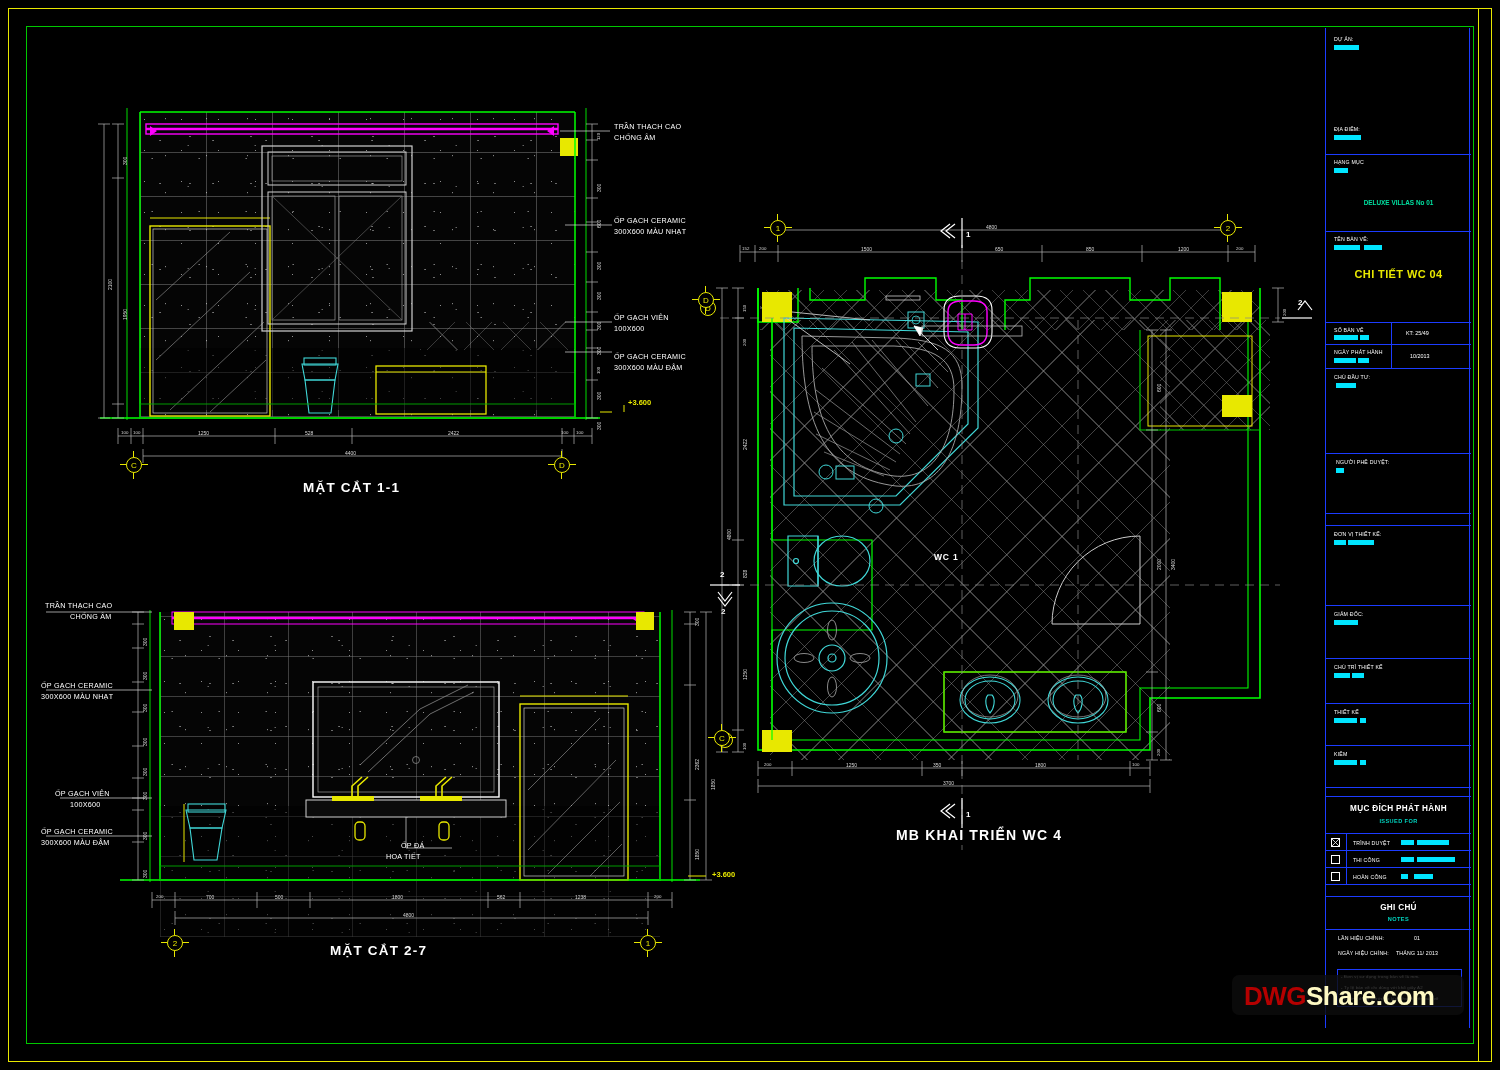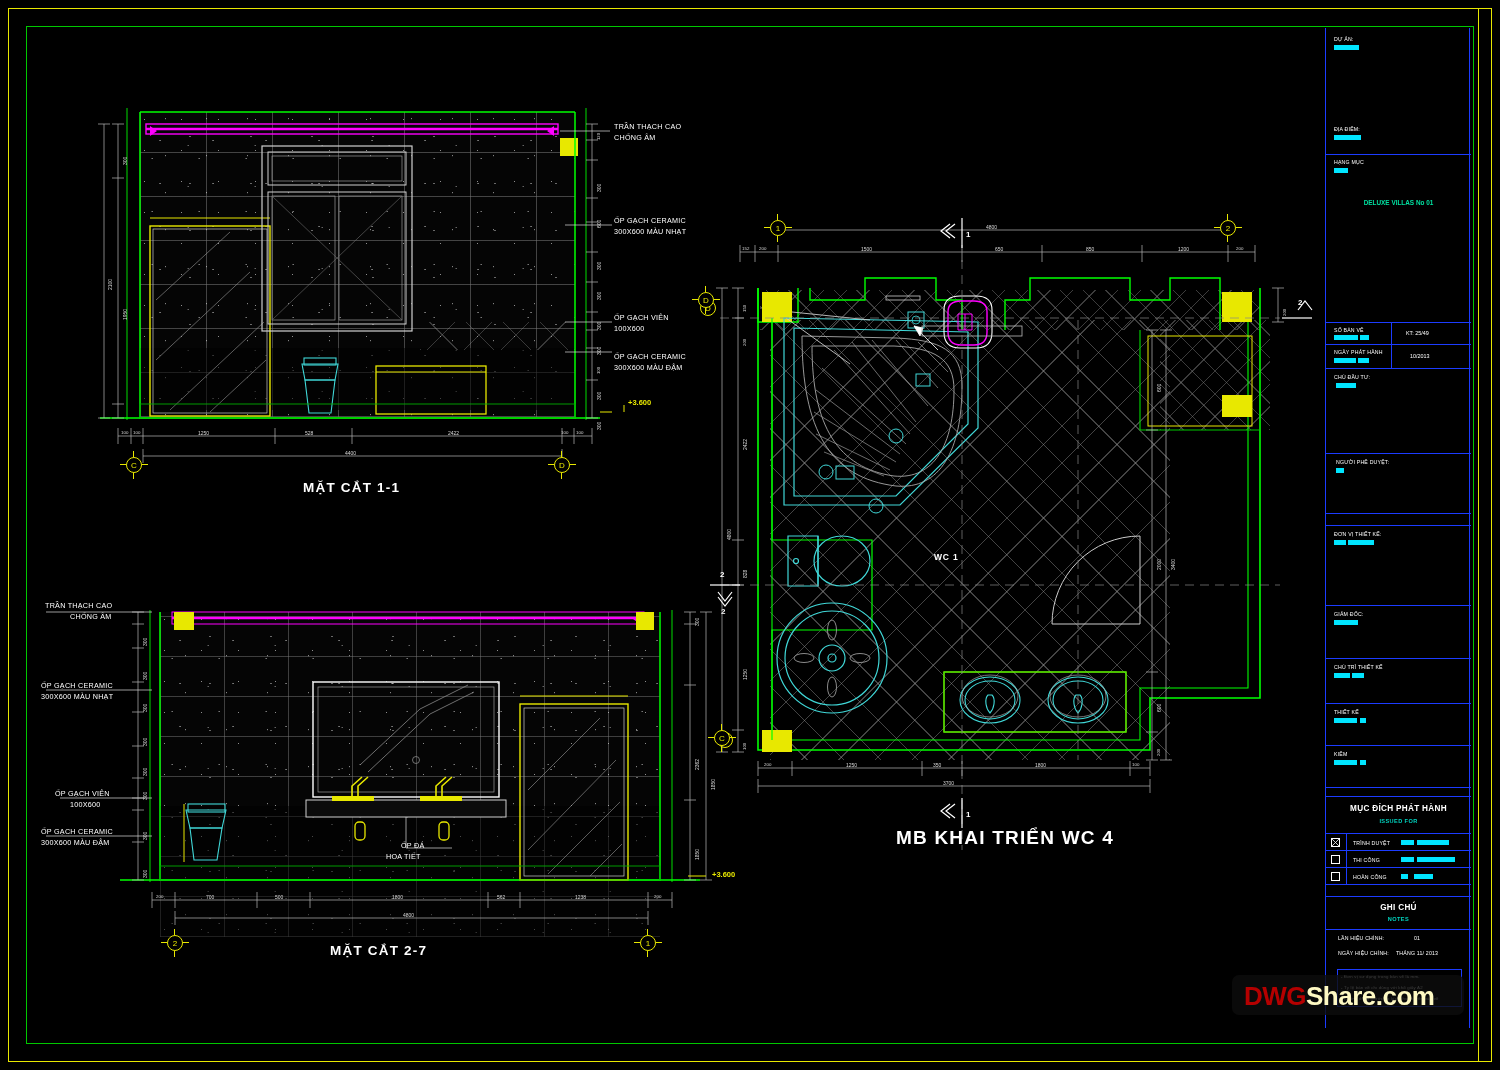--- a/index.html
+++ b/index.html
@@ -672,41 +672,47 @@
       <div class="bub-tick" style="left:7px;top:16px;width:1px;height:6px;"></div>
     </div>
     <div class="ab" style="left:14px;top:530px;">
       <div class="bub" style="left:0;top:0;">C</div>
       <div class="bub-tick" style="left:-6px;top:7px;width:6px;height:1px;"></div>
       <div class="bub-tick" style="left:16px;top:7px;width:6px;height:1px;"></div>
       <div class="bub-tick" style="left:7px;top:-6px;width:1px;height:6px;"></div>
       <div class="bub-tick" style="left:7px;top:16px;width:1px;height:6px;"></div>
     </div>
 
-    <div class="secttl" style="left:155px;top:627px;font-size:19px;padding-left:41px;">MB KHAI TRIỂN WC 4</div>
+    <div class="secttl" style="left:155px;top:627px;font-size:14px;padding-left:41px;">MB KHAI TRIỂN WC 4</div>
   </div>
 
   <div id="titleblock">
 
     <div class="tb-row" style="top:0;height:126px;border-top:none;">
       <div class="tb-lbl" style="left:8px;top:8px;">DỰ ÁN:</div>
       <div class="cyanbar" style="left:8px;top:17px;width:25px;"></div>
     </div>
 
     <div class="tb-row" style="top:95px;height:30px;border-top:none;">
       <div class="tb-lbl" style="left:8px;top:3px;">ĐỊA ĐIỂM:</div>
       <div class="cyanbar" style="left:8px;top:12px;width:27px;"></div>
     </div>
 
     <div class="tb-row" style="top:126px;height:77px;">
       <div class="tb-lbl" style="left:8px;top:4px;">HẠNG MỤC</div>
       <div class="cyanbar" style="left:8px;top:13px;width:14px;"></div>
       <div class="tb-center" style="top:44px;font-size:6.4px;color:#00e0a0;">DELUXE VILLAS No 01</div>
     </div>
 
+    <div class="tb-row" style="top:203px;height:91px;">
+      <div class="tb-lbl" style="left:8px;top:4px;">TÊN BẢN VẼ:</div>
+      <div class="cyanbar" style="left:8px;top:13px;width:26px;"></div>
+      <div class="cyanbar" style="left:38px;top:13px;width:18px;"></div>
+      <div class="tb-center" style="top:36px;font-size:11px;font-weight:bold;color:#e8e800;letter-spacing:.4px;">CHI TIẾT WC 04</div>
+    </div>
 
     <div class="tb-row" style="top:294px;height:22px;">
       <div class="tb-lbl" style="left:8px;top:4px;">SỐ BẢN VẼ</div>
       <div class="cyanbar" style="left:8px;top:12px;width:24px;"></div>
       <div class="cyanbar" style="left:34px;top:12px;width:9px;"></div>
       <div class="ab" style="left:65px;top:0;width:1px;height:22px;background:#1c3cff;"></div>
       <div class="ab" style="left:80px;top:7px;font-size:5.4px;color:#fff;white-space:nowrap;">KT: 25/49</div>
     </div>
 
     <div class="tb-row" style="top:316px;height:24px;">

